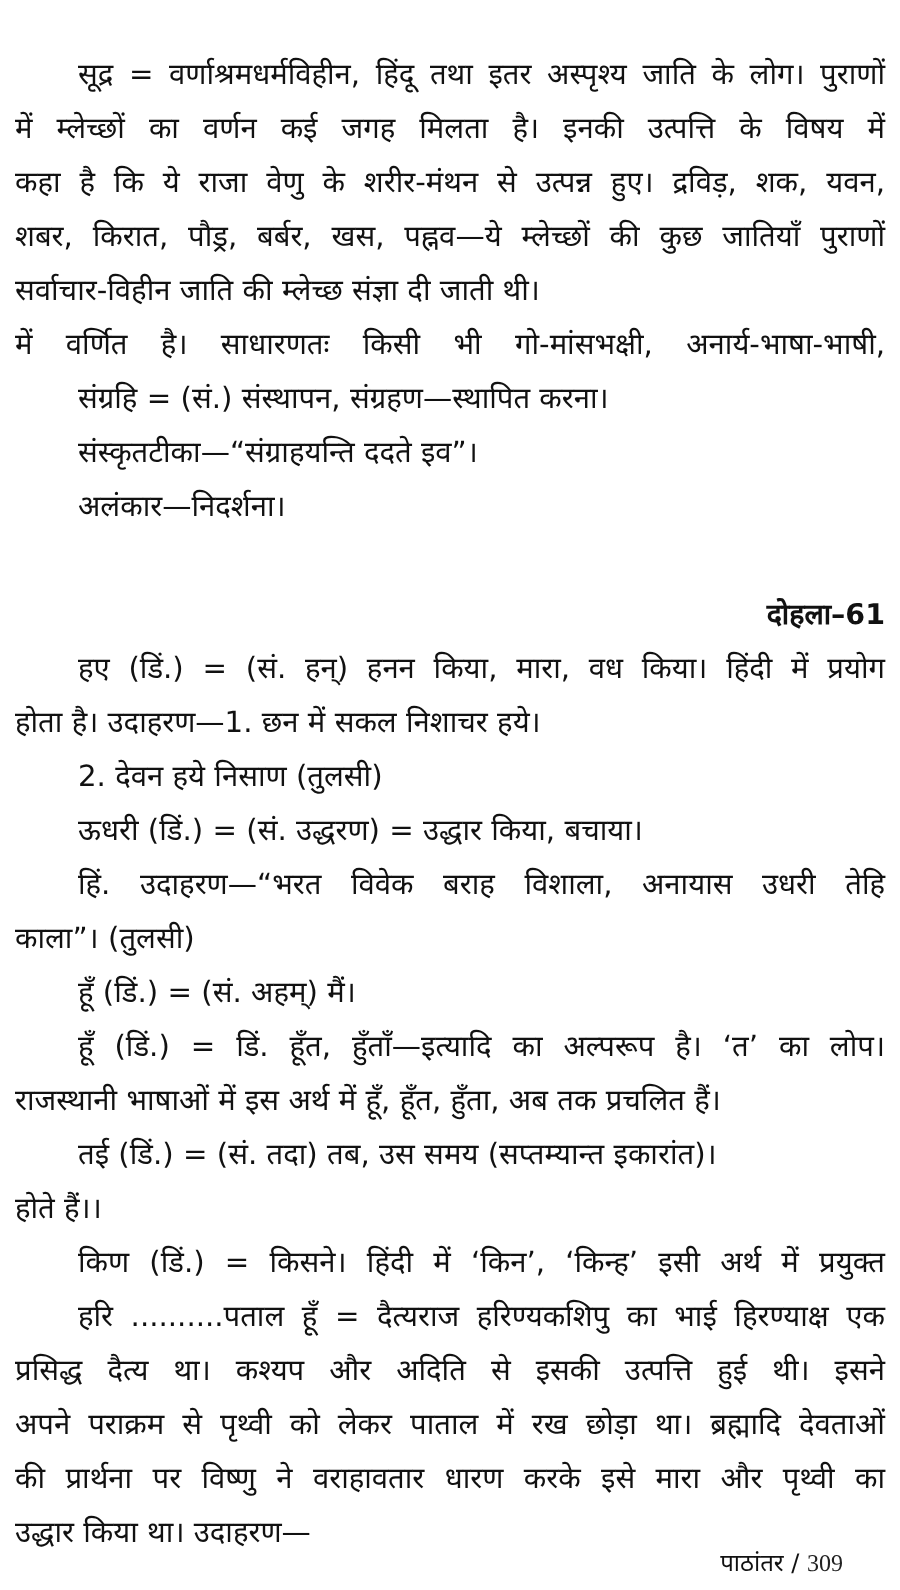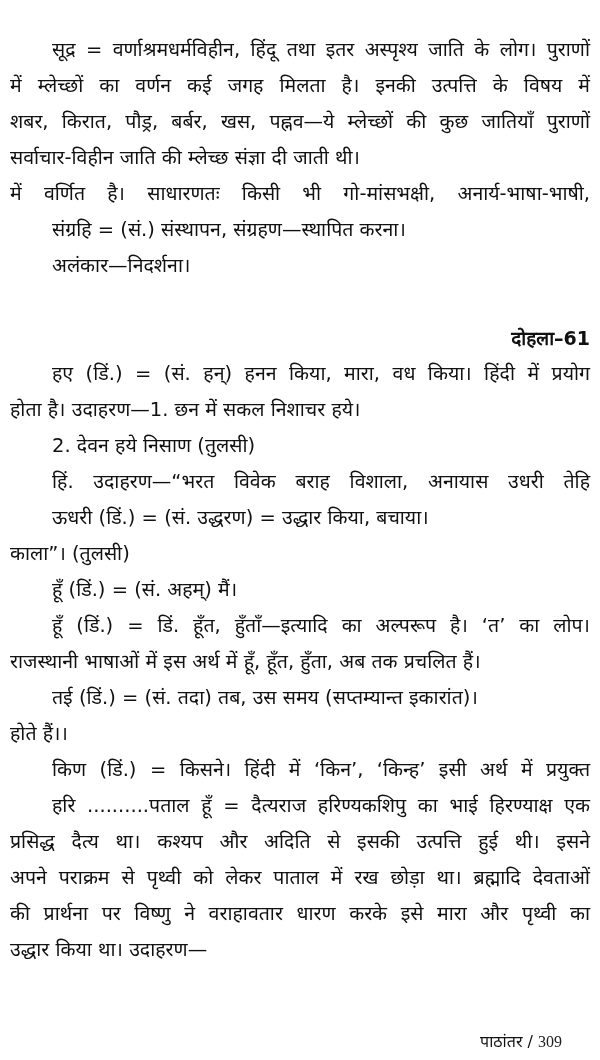--- a/index.html
+++ b/index.html
@@ -13,32 +13,34 @@
   .heading { font-weight:bold; font-size:19px; line-height:36px; height:36px;text-align:right; }
   .footer { position:absolute; right:38px; top:1030px; font-size:16px; }
   .footer .num { font-family:"Liberation Serif", serif; font-size:16px; color:#222; }
 </style>
 </head>
 <body>
 
 <div class="page">
   <div class="ln just ind">सूद्र = वर्णाश्रमधर्मविहीन, हिंदू तथा इतर अस्पृश्य जाति के लोग। पुराणों</div>
   <div class="ln just">में म्लेच्छों का वर्णन कई जगह मिलता है। इनकी उत्पत्ति के विषय में</div>
+  <div class="ln just">कहा है कि ये राजा वेणु के शरीर-मंथन से उत्पन्न हुए। द्रविड़, शक, यवन,</div>
   <div class="ln just">शबर, किरात, पौड्र, बर्बर, खस, पह्नव—ये म्लेच्छों की कुछ जातियाँ पुराणों</div>
   <div class="ln">सर्वाचार-विहीन जाति की म्लेच्छ संज्ञा दी जाती थी।</div>
   <div class="ln just">में वर्णित है। साधारणतः किसी भी गो-मांसभक्षी, अनार्य-भाषा-भाषी,</div>
   <div class="ln ind">संग्रहि = (सं.) संस्थापन, संग्रहण—स्थापित करना।</div>
+  <div class="ln ind">संस्कृतटीका—“संग्राहयन्ति ददते इव”।</div>
   <div class="ln ind">अलंकार—निदर्शना।</div>
   <div class="gap"></div>
   <div class="heading">दोहला–61</div>
   <div class="ln just ind">हए (डिं.) = (सं. हन्) हनन किया, मारा, वध किया। हिंदी में प्रयोग</div>
   <div class="ln">होता है। उदाहरण—1. छन में सकल निशाचर हये।</div>
   <div class="ln ind">2. देवन हये निसाण (तुलसी)</div>
+  <div class="ln ind">ऊधरी (डिं.) = (सं. उद्धरण) = उद्धार किया, बचाया।</div>
   <div class="ln just ind">हिं. उदाहरण—“भरत विवेक बराह विशाला, अनायास उधरी तेहि</div>
-  <div class="ln ind">ऊधरी (डिं.) = (सं. उद्धरण) = उद्धार किया, बचाया।</div>
   <div class="ln">काला”। (तुलसी)</div>
   <div class="ln ind">हूँ (डिं.) = (सं. अहम्) मैं।</div>
   <div class="ln just ind">हूँ (डिं.) = डिं. हूँत, हुँताँ—इत्यादि का अल्परूप है। ‘त’ का लोप।</div>
   <div class="ln">राजस्थानी भाषाओं में इस अर्थ में हूँ, हूँत, हुँता, अब तक प्रचलित हैं।</div>
   <div class="ln ind">तई (डिं.) = (सं. तदा) तब, उस समय (सप्तम्यान्त इकारांत)।</div>
   <div class="ln">होते हैं।।</div>
   <div class="ln just ind">किण (डिं.) = किसने। हिंदी में ‘किन’, ‘किन्ह’ इसी अर्थ में प्रयुक्त</div>
   <div class="ln just ind">हरि ..........पताल हूँ = दैत्यराज हरिण्यकशिपु का भाई हिरण्याक्ष एक</div>
   <div class="ln just">प्रसिद्ध दैत्य था। कश्यप और अदिति से इसकी उत्पत्ति हुई थी। इसने</div>
   <div class="ln just">अपने पराक्रम से पृथ्वी को लेकर पाताल में रख छोड़ा था। ब्रह्मादि देवताओं</div>

